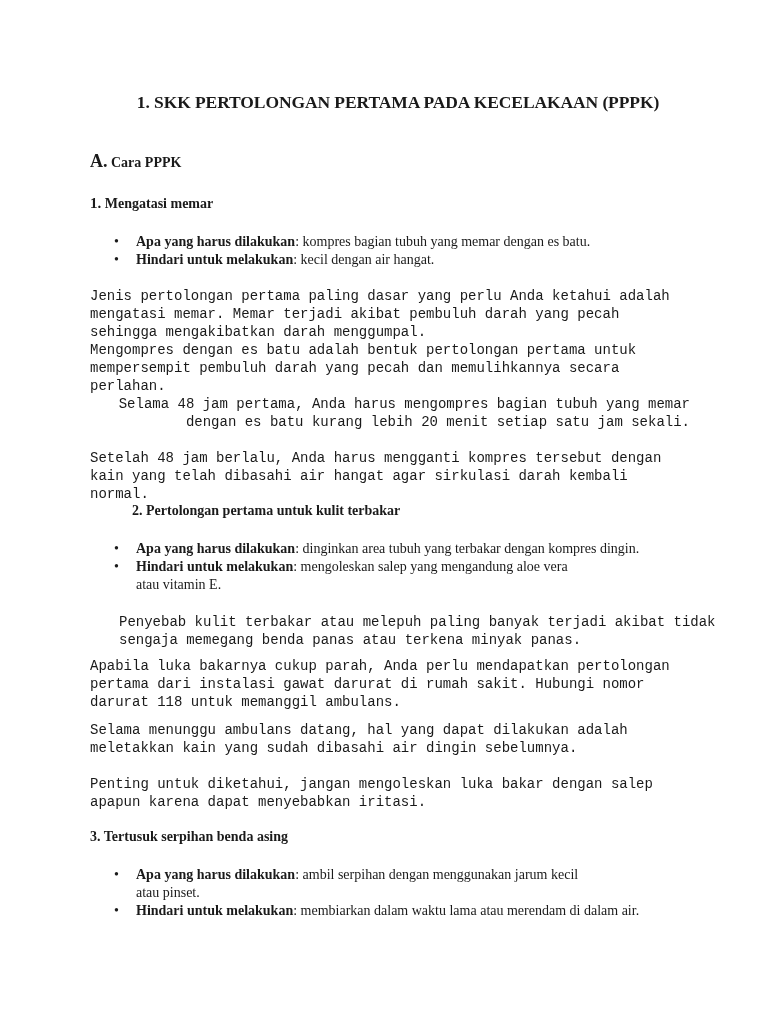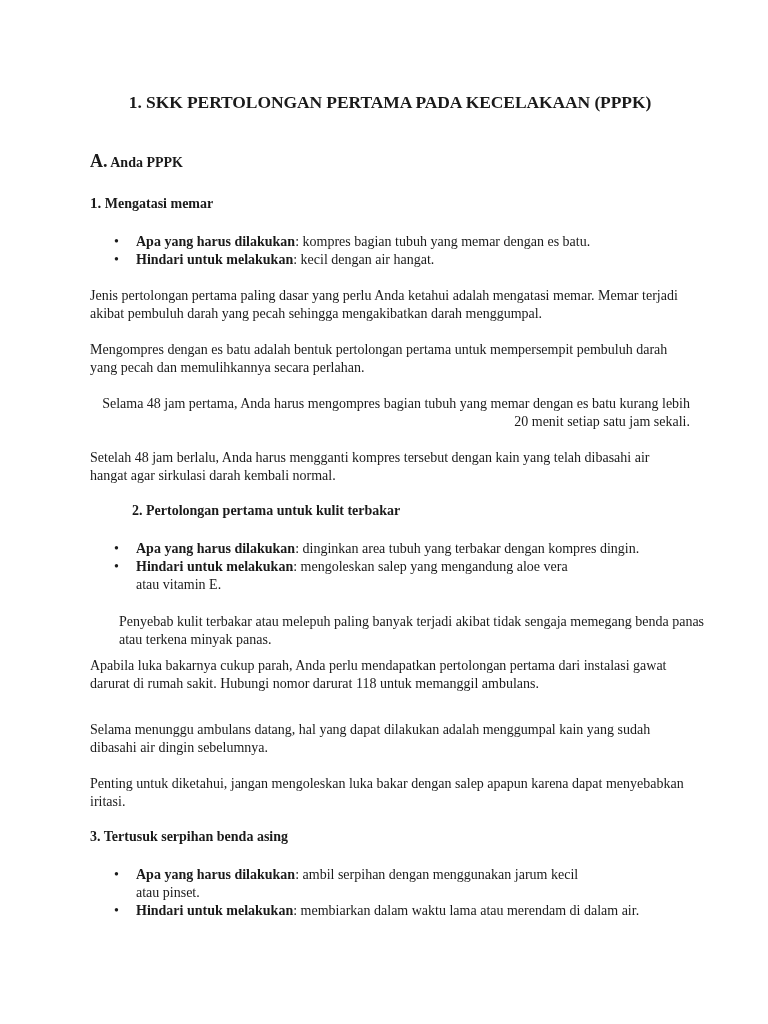--- a/index.html
+++ b/index.html
@@ -1,40 +1,40 @@
 <!DOCTYPE html>
 <html><head>
 <meta charset="utf-8">
 <style>
   html, body { margin: 0; padding: 0; background: #ffffff; }
   body { width: 768px; height: 1024px; overflow: hidden; position: relative;
          font-family: "Liberation Serif", "DejaVu Serif", serif; color: #1a1a1a; }
   .page { position: absolute; left: 90px; top: 0; width: 600px; }
-  .title { position: absolute; left: 0; top: 92px; width: 600px; text-align: center;
+  .title { position: absolute; left: 8px; top: 92px; width: 600px; text-align: center;
            font-weight: bold; font-size: 17.5px; letter-spacing: -0.1px; white-space: nowrap; }
   .secA { position: absolute; left: 0; top: 151px; font-size: 14px; font-weight: bold; white-space: nowrap; }
   .secA .big { font-size: 18px; }
   .h { position: absolute; left: 0; font-size: 14px; font-weight: bold; white-space: nowrap; }
   .h .num { font-size: 15px; }
-  .p { position: absolute; left: 0; width: 600px; font-size: 14px; line-height: 18px; }
+  .p { position: absolute; left: 0; width: 600px; font-size: 14px; line-height: 18px; font-family: Liberation Mono, monospace; }
   ul.b { position: absolute; left: 0; margin: 0; padding: 0; list-style: none; width: 600px; }
   ul.b li { position: relative; padding-left: 46px; font-size: 14px; line-height: 18px; }
   ul.b li .dot { position: absolute; left: 24px; top: 0; }
   ul.b li b { font-weight: bold; text-align: right; }
 </style>
 </head>
 <body>
 
 <div class="page">
 
   <div class="title">1.  SKK PERTOLONGAN PERTAMA PADA KECELAKAAN (PPPK)</div>
 
   <div class="secA">
     <span class="big">A.</span>
-    <span>Anda PPPK</span>
+    <span>Cara PPPK</span>
   </div>
 
   <div class="h" style="top:195px;">
     <span class="num">1.</span>
     <span>Mengatasi memar</span>
   </div>
   <ul class="b" style="top:233px;">
     <li>
       <span class="dot">•</span>
       <b>Apa yang harus dilakukan</b><span>: kompres bagian tubuh yang memar dengan es batu.</span>
@@ -58,21 +58,21 @@
       <span class="dot">•</span>
       <b>Apa yang harus dilakukan</b><span>: dinginkan area tubuh yang terbakar dengan kompres dingin.</span>
     </li>
     <li style="padding-right:110px;">
       <span class="dot">•</span>
       <b>Hindari untuk melakukan</b><span>: mengoleskan salep yang mengandung aloe vera atau vitamin E.</span>
     </li>
   </ul>
   <div class="p" style="top:613px;margin-left:29px;">Penyebab kulit terbakar atau melepuh paling banyak terjadi akibat tidak sengaja memegang benda panas atau terkena minyak panas.</div>
   <div class="p" style="top:657px;">Apabila luka bakarnya cukup parah, Anda perlu mendapatkan pertolongan pertama dari instalasi gawat darurat di rumah sakit. Hubungi nomor darurat 118 untuk memanggil ambulans.</div>
-  <div class="p" style="top:721px;">Selama menunggu ambulans datang, hal yang dapat dilakukan adalah menggumpal kain yang sudah dibasahi air dingin sebelumnya.</div>
+  <div class="p" style="top:721px;">Selama menunggu ambulans datang, hal yang dapat dilakukan adalah meletakkan kain yang sudah dibasahi air dingin sebelumnya.</div>
   <div class="p" style="top:775px;">Penting untuk diketahui, jangan mengoleskan luka bakar dengan salep apapun karena dapat menyebabkan iritasi.</div>
 
   <div class="h" style="top:829px;text-align:center;">
     <span>3.</span>
     <span>Tertusuk serpihan benda asing</span>
   </div>
   <ul class="b" style="top:866px;">
     <li style="padding-right:90px;">
       <span class="dot">•</span>
       <b>Apa yang harus dilakukan</b><span>: ambil serpihan dengan menggunakan jarum kecil atau pinset.</span>

